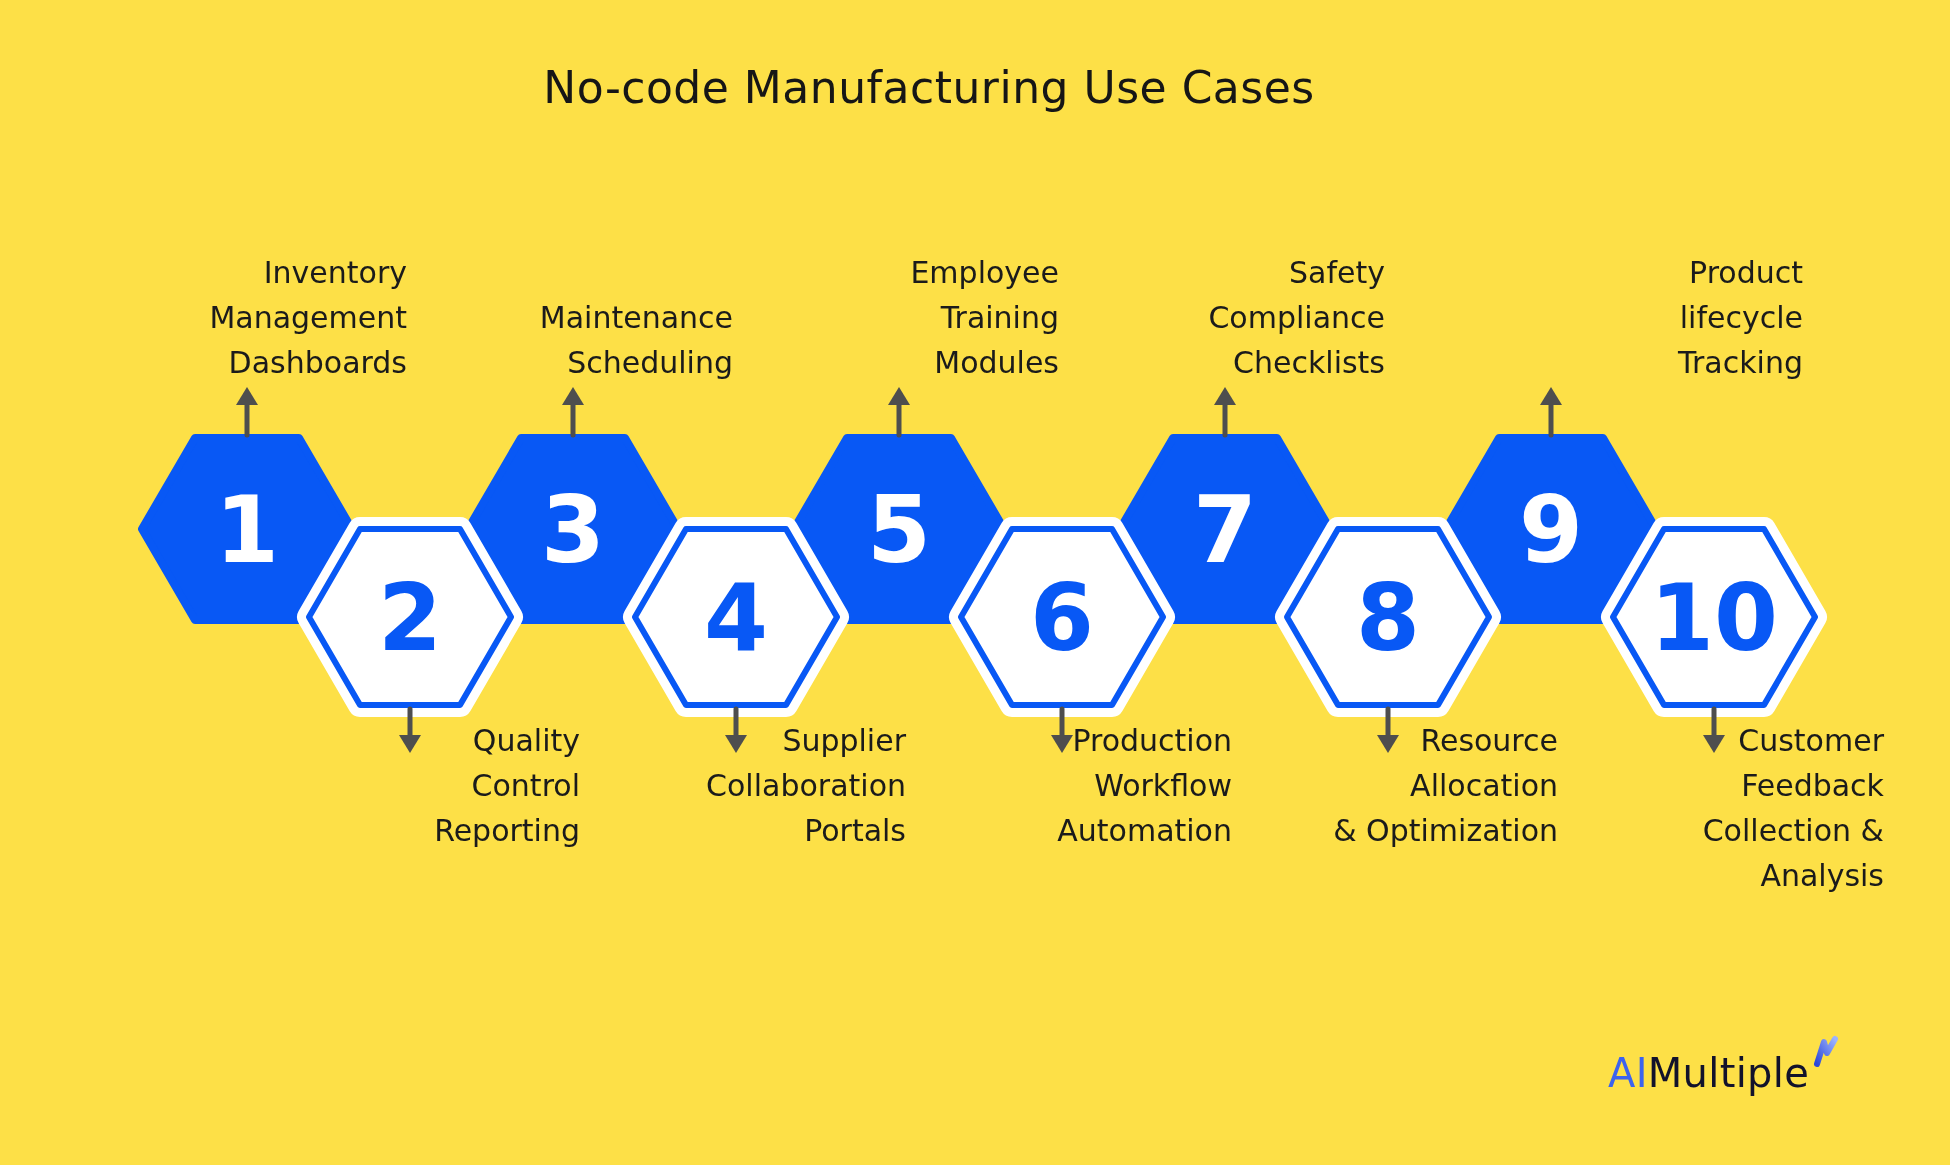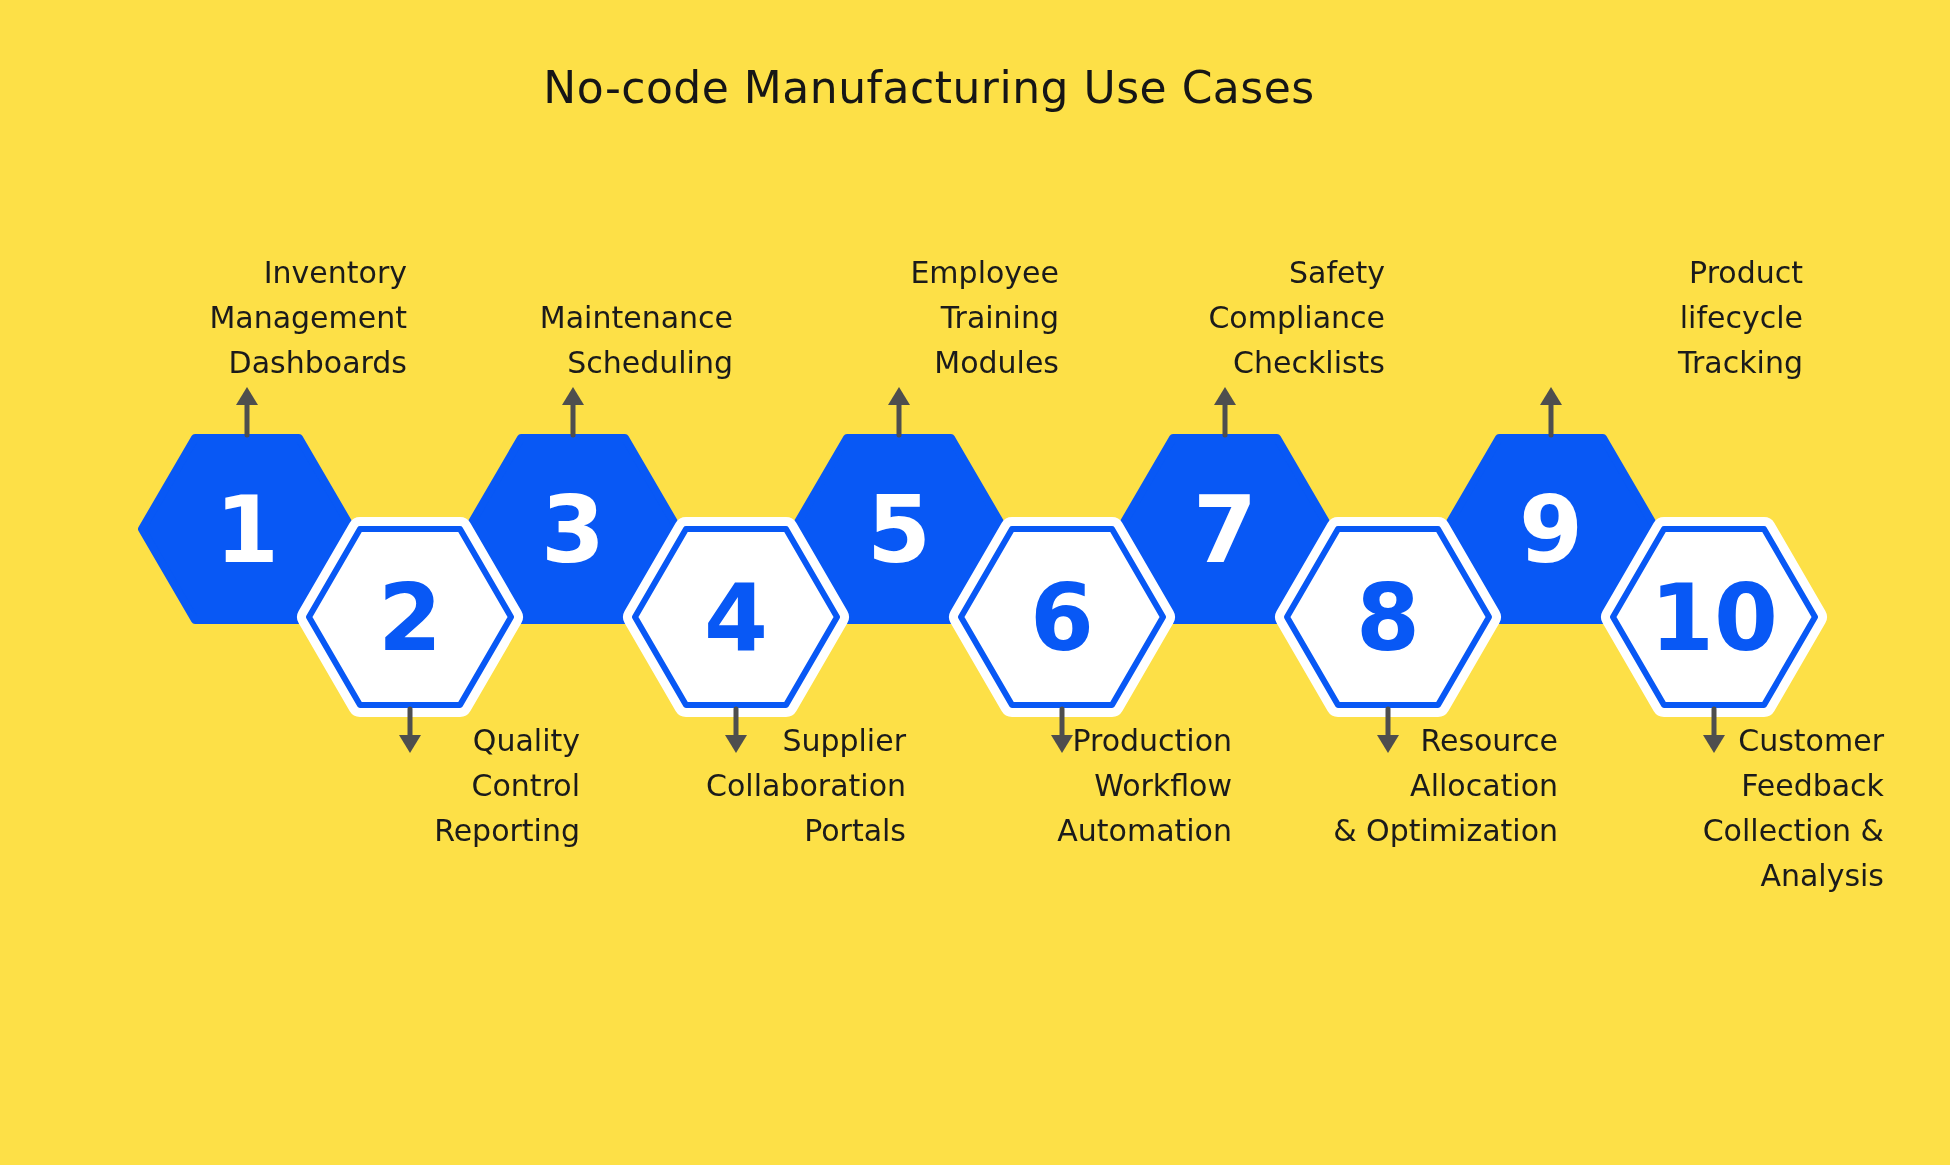--- a/index.html
+++ b/index.html
@@ -178,14 +178,26 @@
 Workflow
 Automation</div>
   <div class="label bottom" style="left:1218px;">Resource
 Allocation
 &amp; Optimization</div>
   <div class="label bottom" style="left:1544px;">Customer
 Feedback
 Collection &amp;
 Analysis</div>
 
+  <div class="logo">
+    <span class="logo-ai">AI</span><span class="logo-multiple">Multiple</span>
+    <svg class="logo-accent" width="28" height="36" viewBox="0 0 28 36">
+      <defs>
+        <linearGradient id="boltgrad" x1="0" y1="1" x2="1" y2="0">
+          <stop offset="0" stop-color="#2B47D8"></stop>
+          <stop offset="1" stop-color="#9DB4FF"></stop>
+        </linearGradient>
+      </defs>
+      <polyline points="5,30 12,8 15,19 23,5" fill="none" stroke="url(#boltgrad)" stroke-width="6" stroke-linecap="round" stroke-linejoin="round"></polyline>
+    </svg>
+  </div>
 
 </div>
 
 </body></html>

